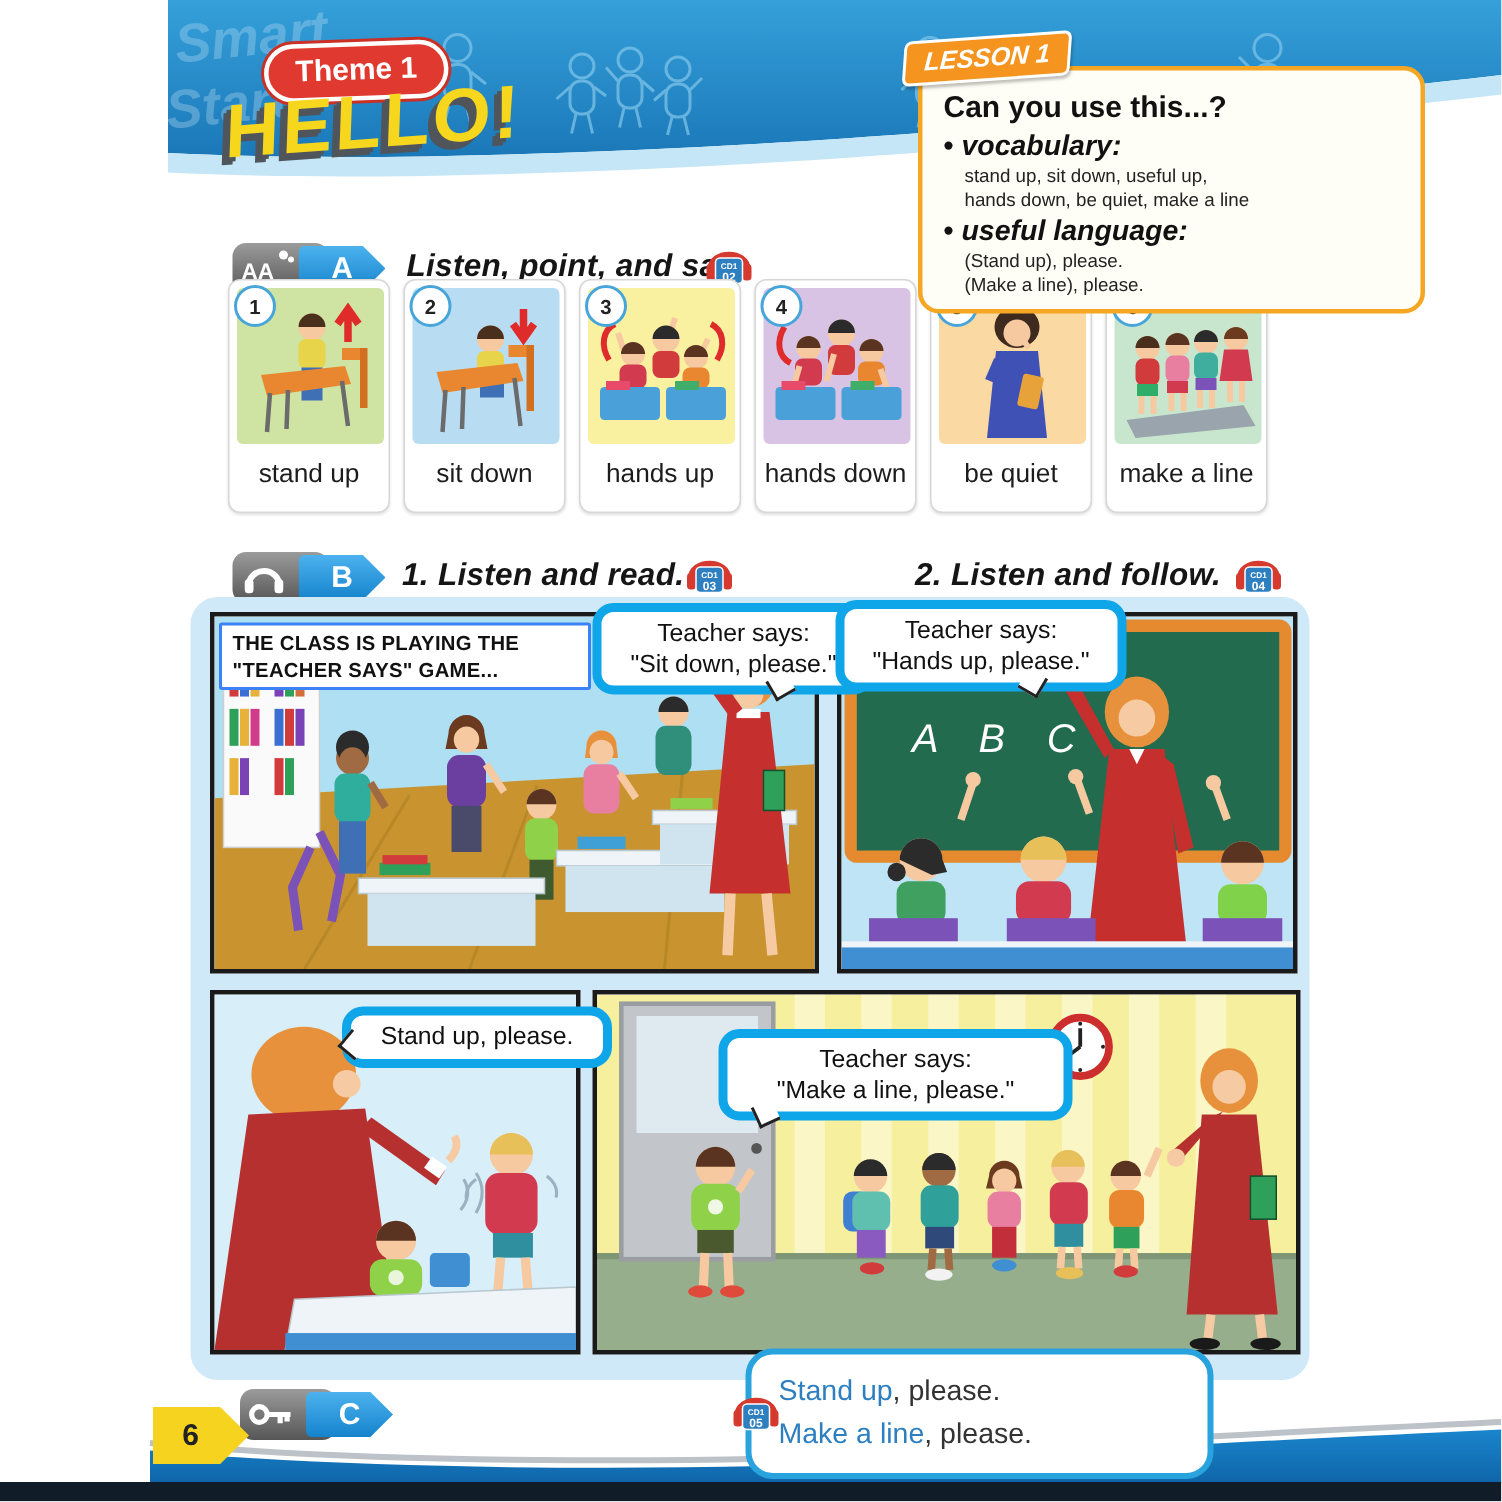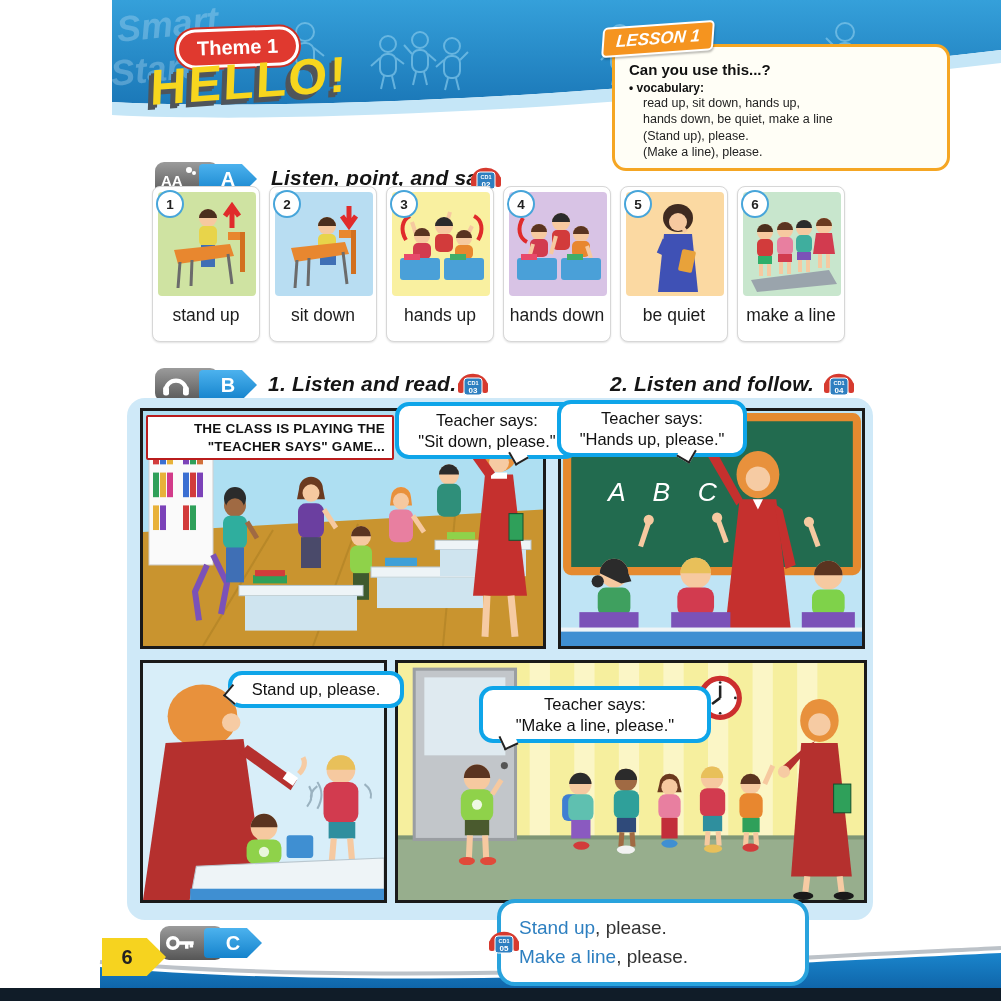--- a/index.html
+++ b/index.html
@@ -15,22 +15,22 @@
     color:#f7d61e;letter-spacing:2px;transform:rotate(-4deg) skewX(-6deg);
     text-shadow:-3px 3px 0 #4f555b,-5px 5px 0 #4f555b;}
 
   
   .lesson-box{position:absolute;left:612px;top:44px;width:306px;background:#fffef6;
     border:3px solid #f5a623;border-radius:14px;padding:14px 12px 8px 14px;z-index:3;}
   .lesson-badge{position:absolute;left:602px;top:24px;z-index:4;background:#f5941f;
     color:#fff;font-weight:bold;font-style:italic;font-size:17px;padding:3px 12px;
     border:2px solid #fff;border-radius:5px;transform:rotate(-4deg) skewX(-8deg);
     box-shadow:1px 2px 2px rgba(0,0,0,.25);}
-  .lb-title{font-weight:bold;font-size:15px;color:#111;margin-bottom:3px;}
-  .lb-row{font-weight:bold;font-size:12px;color:#111;margin-top:2px;}
+  .lb-title{font-weight:bold;font-size:20px;color:#111;margin-bottom:3px;}
+  .lb-row{font-weight:bold;font-style:italic;font-size:19px;color:#111;margin-top:2px;}
   .lb-row::before{content:"\2022  ";font-style:normal;}
   .lb-line{font-size:12.5px;color:#222;margin-left:14px;line-height:1.3;}
 
   
   .sec{position:absolute;height:36px;}
   .sec-tab{position:absolute;left:0;top:0;width:64px;height:34px;border-radius:9px;
     background:linear-gradient(#9b9b9b,#565656);}
   .sec-arrow{position:absolute;left:44px;top:2px;width:58px;height:30px;
     background:linear-gradient(#4cb2ee,#1583cc);color:#fff;font-weight:bold;font-size:20px;
     display:flex;align-items:center;justify-content:center;
@@ -47,24 +47,24 @@
   .card-num{position:absolute;top:3px;left:3px;width:24px;height:24px;background:#fff;
     border:2px solid #47a5da;border-radius:50%;font-size:13.5px;font-weight:bold;color:#222;
     display:flex;align-items:center;justify-content:center;z-index:2;}
   .card-label{text-align:center;font-size:17.5px;color:#1c1c1c;margin-top:9px;}
 
   
   .comic{position:absolute;left:127px;top:398px;width:746px;height:522px;
     background:#cfe9f8;border-radius:18px;}
   .panel{position:absolute;border:3px solid #1a1a1a;background:#fff;overflow:hidden;}
   .panel svg{position:absolute;left:0;top:0;width:100%;height:100%;}
-  .caption{position:absolute;background:#fff;border:2px solid #b91c1c;border-radius:2px;
+  .caption{position:absolute;background:#fff;border:2px solid #3b82f6;border-radius:2px;
     padding:3px 7px;font-size:13.5px;font-weight:600;letter-spacing:.2px;color:#111;
-    line-height:1.3;z-index:6;text-align:right;}
-  .bubble{position:absolute;background:#fff;border:4px solid #0ea5e9;border-radius:14px;
+    line-height:1.3;z-index:6;}
+  .bubble{position:absolute;background:#fff;border:6px solid #0ea5e9;border-radius:14px;
     padding:4px 10px;text-align:center;font-size:16.5px;color:#111;line-height:1.25;z-index:7;}
   .tail{position:absolute;width:13px;height:13px;background:#fff;
     border-right:2px solid #222;border-bottom:2px solid #222;}
   .tail-left{position:absolute;width:13px;height:13px;background:#fff;
     border-left:2px solid #222;border-bottom:2px solid #222;}
 
   
   .practice{position:absolute;left:497px;top:899px;width:268px;background:#fff;
     border:4px solid #29a3dd;border-radius:18px;padding:10px 18px;z-index:5;
     font-size:19px;line-height:1.55;color:#333;}
@@ -124,22 +124,23 @@
       </g>
   </g>
 </svg>
 <div class="theme-badge">Theme 1</div>
 <div class="hello-title">HELLO!</div>
 
 <div class="lesson-badge">LESSON 1</div>
 <div class="lesson-box">
   <div class="lb-title">Can you use this...?</div>
   <div class="lb-row">vocabulary:</div>
-  <div class="lb-line">read up, sit down, hands up,</div>
+  <div class="lb-line">stand up, sit down, useful up,</div>
   <div class="lb-line">hands down, be quiet, make a line</div>
+  <div class="lb-row">useful language:</div>
   <div class="lb-line">(Stand up), please.</div>
   <div class="lb-line">(Make a line), please.</div>
 </div>
 
 <div class="sec" style="left:155px;top:162px;width:700px;">
   <div class="sec-tab">
     <svg width="40" height="30" style="position:absolute;left:4px;top:2px;">
       <text x="2" y="22" font-size="15" font-weight="bold" fill="#fff">AA</text>
       <circle cx="30" cy="6" r="3" fill="#fff"></circle>
         <circle cx="35" cy="9" r="2" fill="#fff"></circle>

